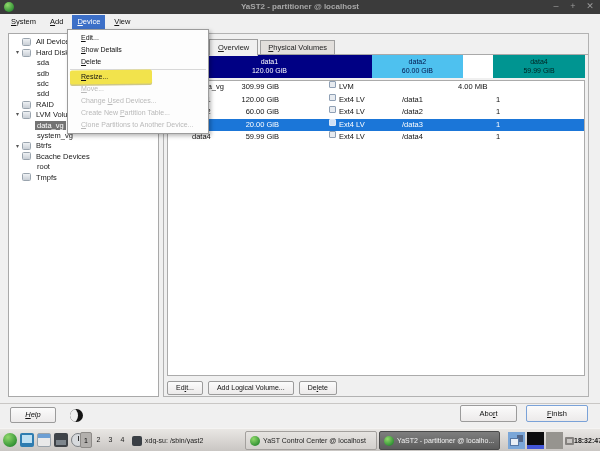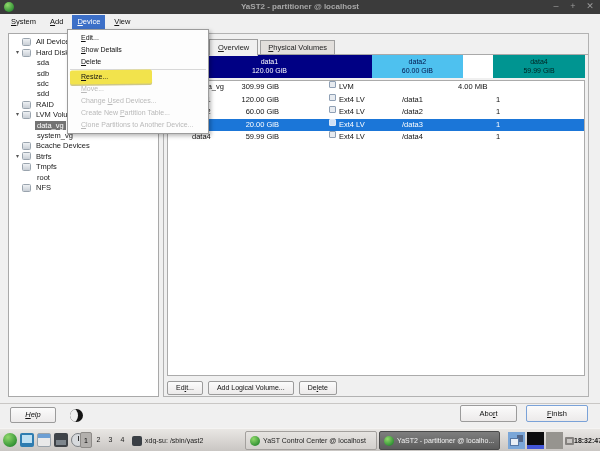--- a/index.html
+++ b/index.html
@@ -194,41 +194,36 @@
         <div class="tree-ico"></div>
         <div class="tree-label">LVM Volume Groups</div>
       </div>
       <div class="tree-row lvl1">
         <div class="tree-label sel">data_vg</div>
       </div>
       <div class="tree-row lvl1">
         <div class="tree-label">system_vg</div>
       </div>
       <div class="tree-row lvl0">
+        <div class="tw">▾</div>
+        <div class="tree-ico"></div>
+        <div class="tree-label">Btrfs</div>
+      </div>
+      <div class="tree-row lvl0">
         <div class="tw"></div>
         <div class="tree-ico"></div>
         <div class="tree-label">Bcache Devices</div>
       </div>
-      <div class="tree-row lvl0">
-        <div class="tw">▾</div>
-        <div class="tree-ico"></div>
-        <div class="tree-label">Btrfs</div>
+      <div class="tree-row lvl1">
+        <div class="tree-label">root</div>
       </div>
       <div class="tree-row lvl0">
         <div class="tw"></div>
         <div class="tree-ico"></div>
         <div class="tree-label">Tmpfs</div>
-      </div>
-      <div class="tree-row lvl1">
-        <div class="tree-label">root</div>
-      </div>
-      <div class="tree-row lvl0">
-        <div class="tw"></div>
-        <div class="tree-ico"></div>
-        <div class="tree-label">NFS</div>
       </div>
     </div>
 
   <div class="right-frame">
     <div class="tabpage-line"></div>
     <div class="tab-bar">
         <div class="tab active"><u>O</u>verview</div>
         <div class="tab"><u>P</u>hysical Volumes</div>
       </div>
     <div class="volume-bar">

